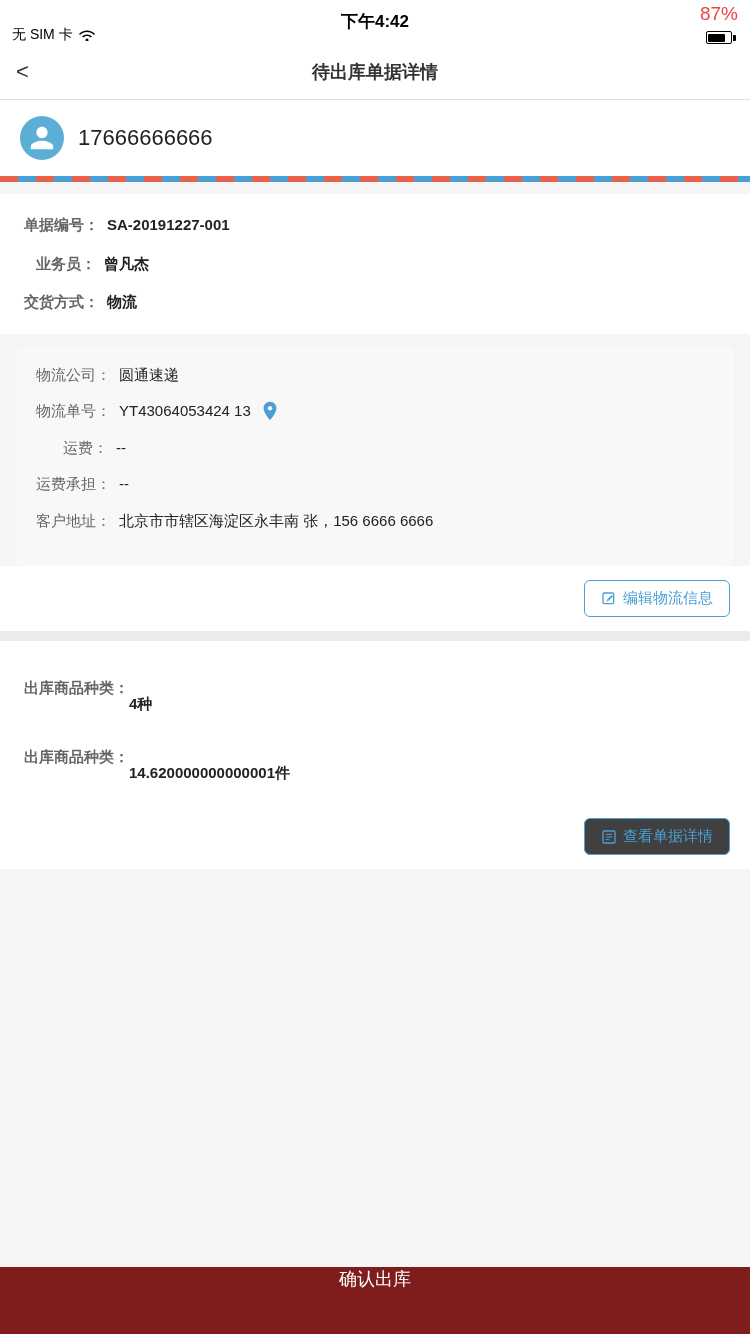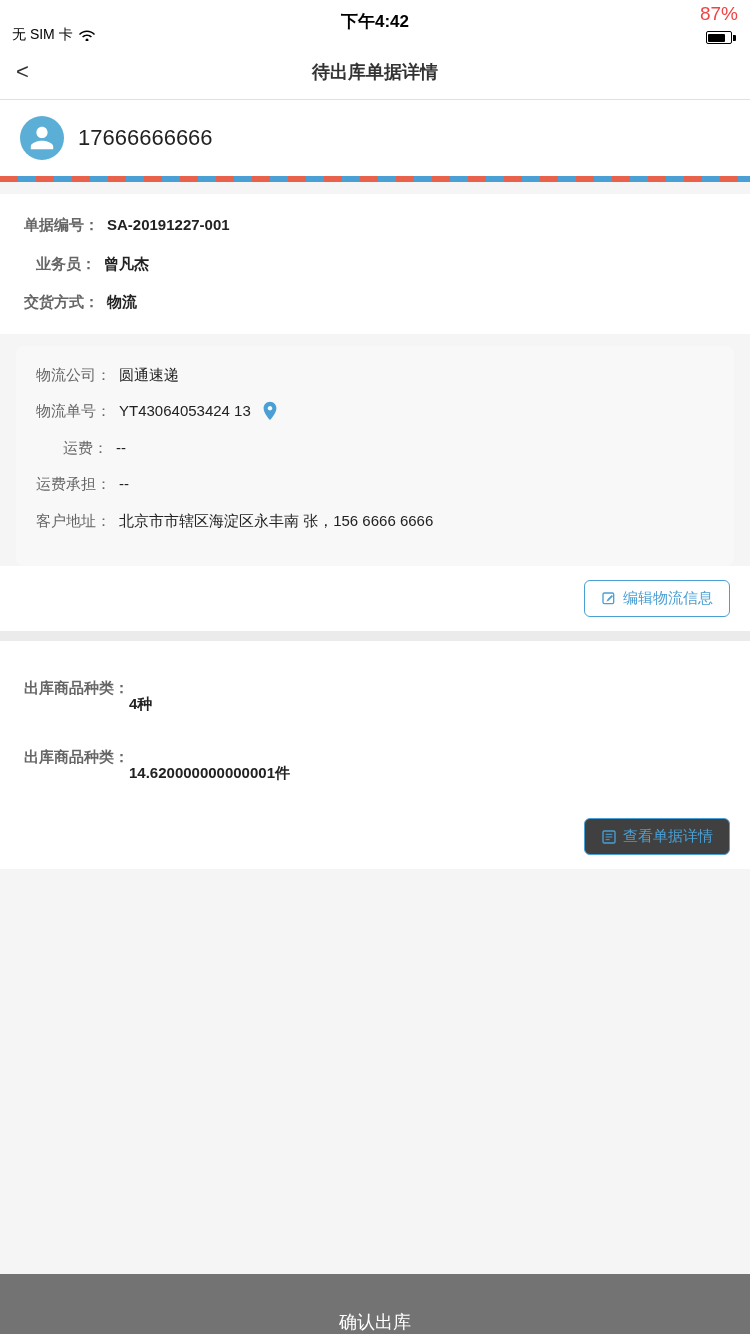--- a/index.html
+++ b/index.html
@@ -294,29 +294,29 @@
     .confirm-btn-container {
       position: fixed;
       bottom: 0;
       left: 0;
       width: 750px;
       background: #4a9fd4;
       padding: 0;
     }
     .confirm-btn {
       width: 100%;
-      height: 60px;
-      background: #737373;
+      height: 67px;
+      background: #7f1d1d;
       border: none;
       color: #fff;
       font-size: 18px;
       font-weight: 500;
       cursor: pointer;
       display: flex;
-      align-items: flex-end;
+      align-items: flex-start;
       justify-content: center;
     }
 
     .page-wrapper {
       display: flex;
       flex-direction: column;
       min-height: 1334px;
       padding-bottom: 60px;
     }
   </style>

